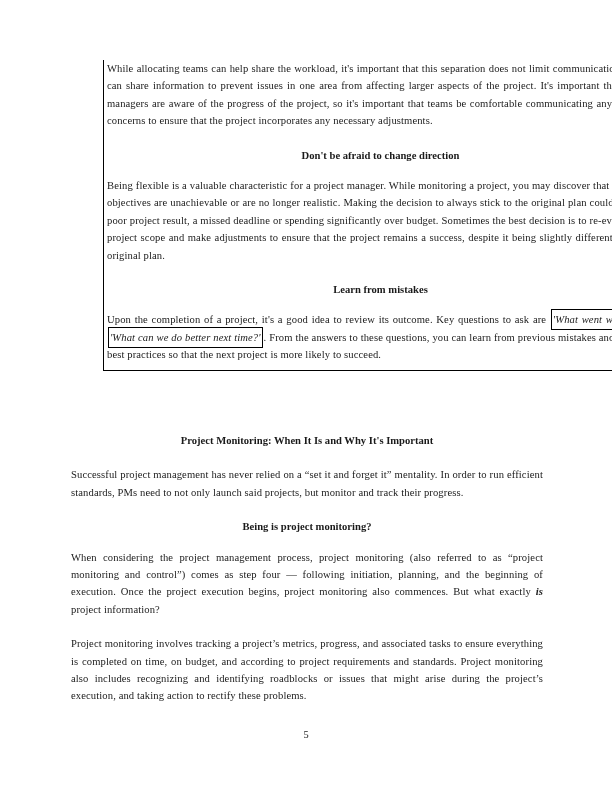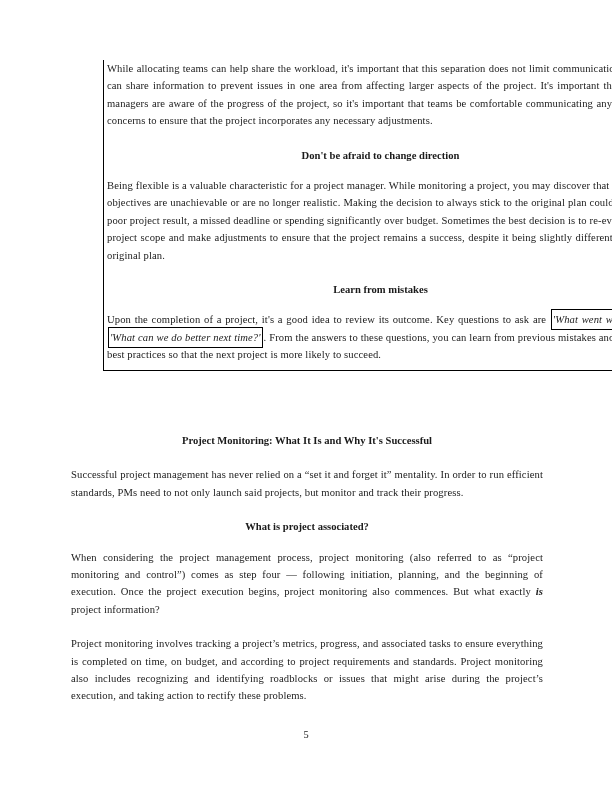--- a/index.html
+++ b/index.html
@@ -112,29 +112,29 @@
     <h2 class="heading">Learn from mistakes</h2>
 
     <div class="gap-md"></div>
 
     <p class="para"><span>Upon the completion of a project, it's a good idea to review its outcome. Key questions to ask are</span> <span class="chip">'What went well?'</span> <span>and</span> <span class="chip">'What can we do better next time?'</span><span>. From the answers to these questions, you can learn from previous mistakes and discover best practices so that the next project is more likely to succeed.</span></p>
 
   </div>
 
   <div class="flow-block">
 
-    <h2 class="heading">Project Monitoring: What It Is and Why It's Successful</h2>
+    <h2 class="heading">Project Monitoring: When It Is and Why It's Important</h2>
 
     <div class="gap-lg"></div>
 
     <p class="para">Successful project management has never relied on a “set it and forget it” mentality. In order to run efficient standards, PMs need to not only launch said projects, but monitor and track their progress.</p>
 
     <div class="gap-lg"></div>
 
-    <h2 class="heading">What is project associated?</h2>
+    <h2 class="heading">Being is project monitoring?</h2>
 
     <div class="gap-md"></div>
 
     <p class="para"><span>When considering the project management process, project monitoring (also referred to as “project monitoring and control”) comes as step four — following initiation, planning, and the beginning of execution. Once the project execution begins, project monitoring also commences. But what exactly</span> <em class="it">is</em> <span>project information?</span></p>
 
     <div class="gap-lg"></div>
 
     <p class="para">Project monitoring involves tracking a project’s metrics, progress, and associated tasks to ensure everything is completed on time, on budget, and according to project requirements and standards. Project monitoring also includes recognizing and identifying roadblocks or issues that might arise during the project’s execution, and taking action to rectify these problems.</p>
 
   </div>

